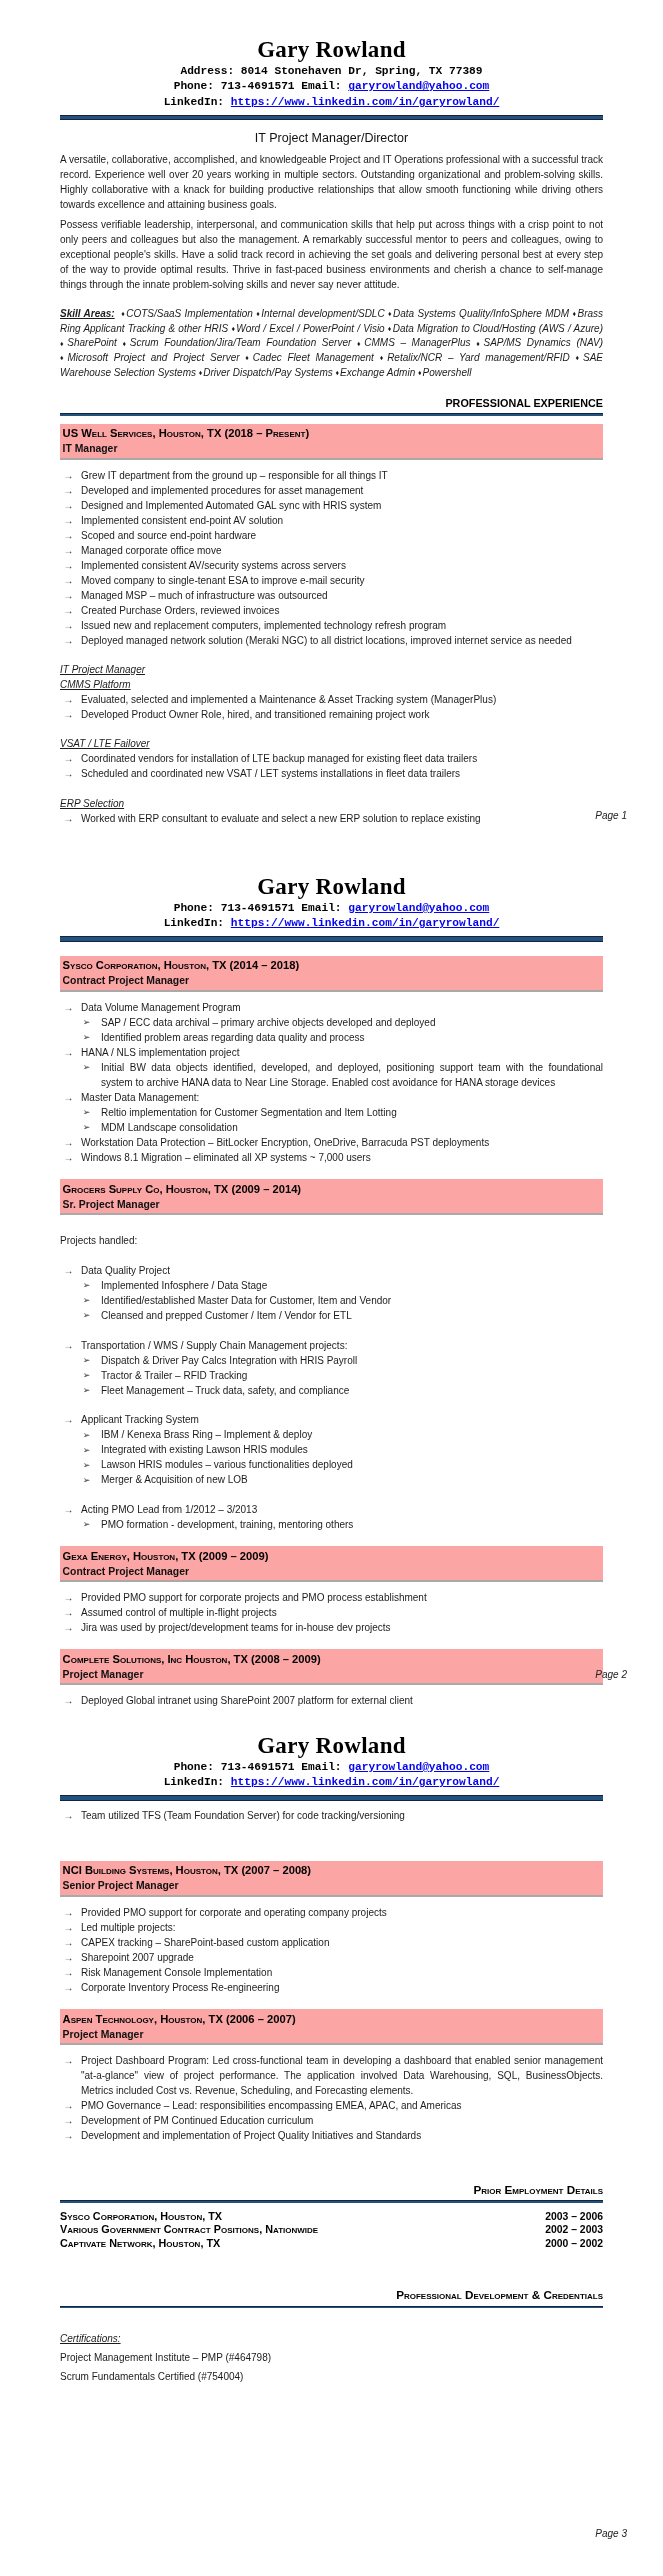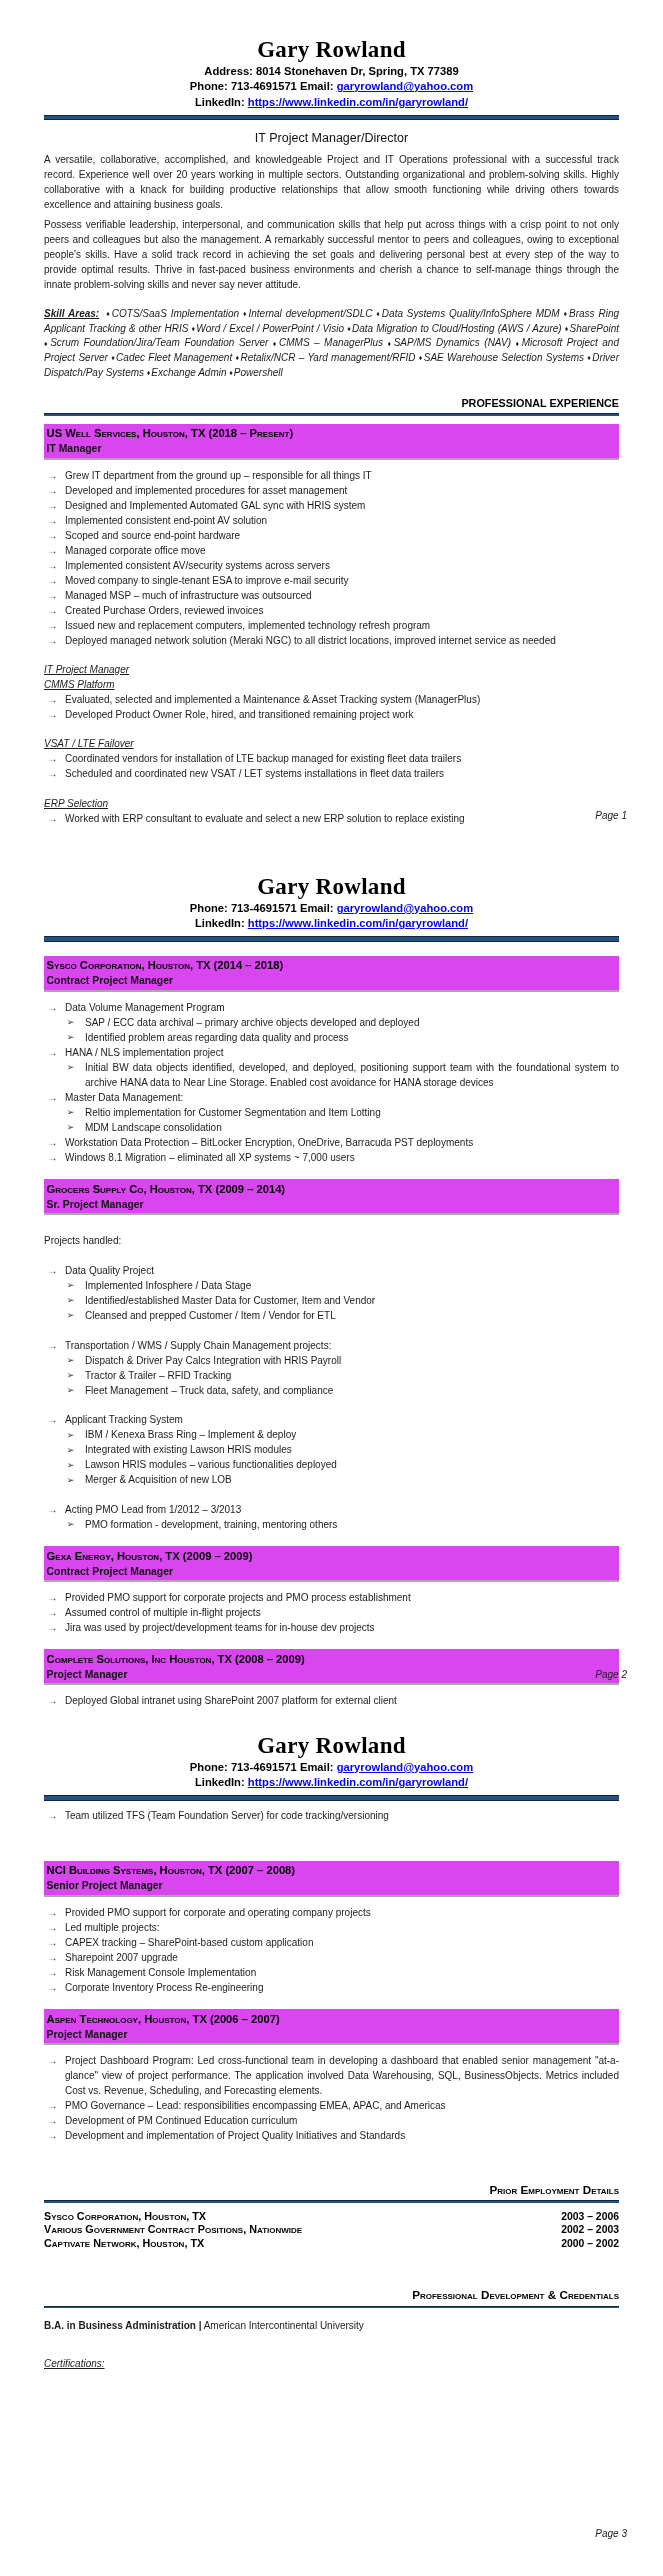--- a/index.html
+++ b/index.html
@@ -1,46 +1,46 @@
 <!DOCTYPE html>
 <html style="font-size:14px"><head>
 <meta charset="utf-8">
 <style>
   html,body { margin:0; padding:0; }
   body {
     width:663px; height:2576px; background:#ffffff; color:#1c1c1c;
     font-family:"Liberation Sans", sans-serif; font-size:10px;
     -webkit-font-smoothing:antialiased;
   }
-  .page { position:relative; height:859px; box-sizing:border-box; padding:0 44px; overflow:hidden; background:#fff; }
+  .page { position:relative; height:859px; box-sizing:border-box; padding:0 60px; overflow:hidden; background:#fff; }
   .page--first { padding-top:36px; }
   .page--cont  { padding-top:14px; }
 
   h1.name {
     font-family:"Liberation Serif", serif; font-size:23px; font-weight:bold;
     text-align:center; margin:0; line-height:27px; letter-spacing:0.3px; color:#000;
   }
-  .contact { font-family:Liberation Sans, sans-serif; font-weight:bold; font-size:11.2px; text-align:center; line-height:14.7px; color:#000; }
+  .contact { font-family:Liberation Mono, monospace; font-weight:bold; font-size:11.2px; text-align:center; line-height:14.7px; color:#000; }
   .contact-line { margin-top:0.9px; }
   .link { color:#0303ee; text-decoration:underline; cursor:pointer; font-weight:bold; }
 
   .navy-rule { height:3.5px; background:#24527f; border-top:0.9px solid #15243c; border-bottom:0.9px solid #15243c; margin-top:5.2px; }
   .navy-rule--thin { height:1.7px; background:#24527f; border-top:0.9px solid #15243c; border-bottom:none; margin-top:2.6px; }
 
   .doc-title { font-weight:normal; font-size:12.5px; text-align:center; margin-top:9.5px; line-height:16.4px; color:#111; }
   .para { text-align:justify; line-height:15px; margin:5.2px 0 0; }
   .skills { margin-top:15.5px; font-style:italic; line-height:14.5px; text-align:justify; }
   .skills-label { font-weight:bold; text-decoration:underline; margin-right:6px; }
   .skill-item { white-space:normal; }
   .skill-bullet { font-size:7px; vertical-align:0.9px; margin-right:0.9px; }
 
   .section-heading { text-align:right; font-weight:bold; font-size:10.8px; margin-top:15.5px; line-height:14.7px; color:#000; }
   .sc { font-variant:small-caps; font-size:11.7px; }
 
-  .job-header { background:#d946ef; border-bottom:2.6px solid #a9a9a9; padding:2.6px 5.2px 1.7px 2.6px; margin-top:7.8px; }
+  .job-header { background:#fca5a5; border-bottom:2.6px solid #a9a9a9; padding:2.6px 5.2px 1.7px 2.6px; margin-top:7.8px; }
   .job-company { font-weight:bold; font-size:11.2px; font-variant:small-caps; line-height:15px; color:#000; }
   .job-role { font-weight:bold; font-size:10.4px; line-height:15px; color:#111; }
 
   ul.blist { list-style:none; margin:7.8px 0 0 0; padding:0; }
   .blist > li { position:relative; padding-left:21px; line-height:15px; }
   .b-glyph { position:absolute; left:3.5px; top:0; color:#333; }
   ul.sublist { list-style:none; margin:0; padding:0; }
   .sublist > li { position:relative; padding-left:20px; line-height:15px; }
   .sublist .b-glyph { left:1.7px; font-size:9px; top:0.4px; }
   .grouped > li { margin-bottom:14.7px; }
@@ -330,19 +330,23 @@
       </div>
 
       <div class="prior-row">
         <span class="prior-company">Captivate Network, Houston, TX</span>
         <span class="prior-dates">2000 – 2002</span>
       </div>
     </div>
 
   <div class="section-heading sc mt44">Professional Development &amp; Credentials</div>
   <div class="navy-rule navy-rule--thin"></div>
-  <p class="degree-line"><span class="bold">B.A. in Business Administration</span> <span class="bold">|</span> <span>American Intercontinental University</span></p>
 
   <div class="ital-heading cert-label">Certifications:</div>
+  <div>
+
+  <p class="cert-line">Project Management Institute – PMP (#464798)</p>
+      <p class="cert-line">Scrum Fundamentals Certified (#754004)</p>
+    </div>
 
   <div class="page-number">Page 3</div>
 </div>
 
 
 </body></html>

